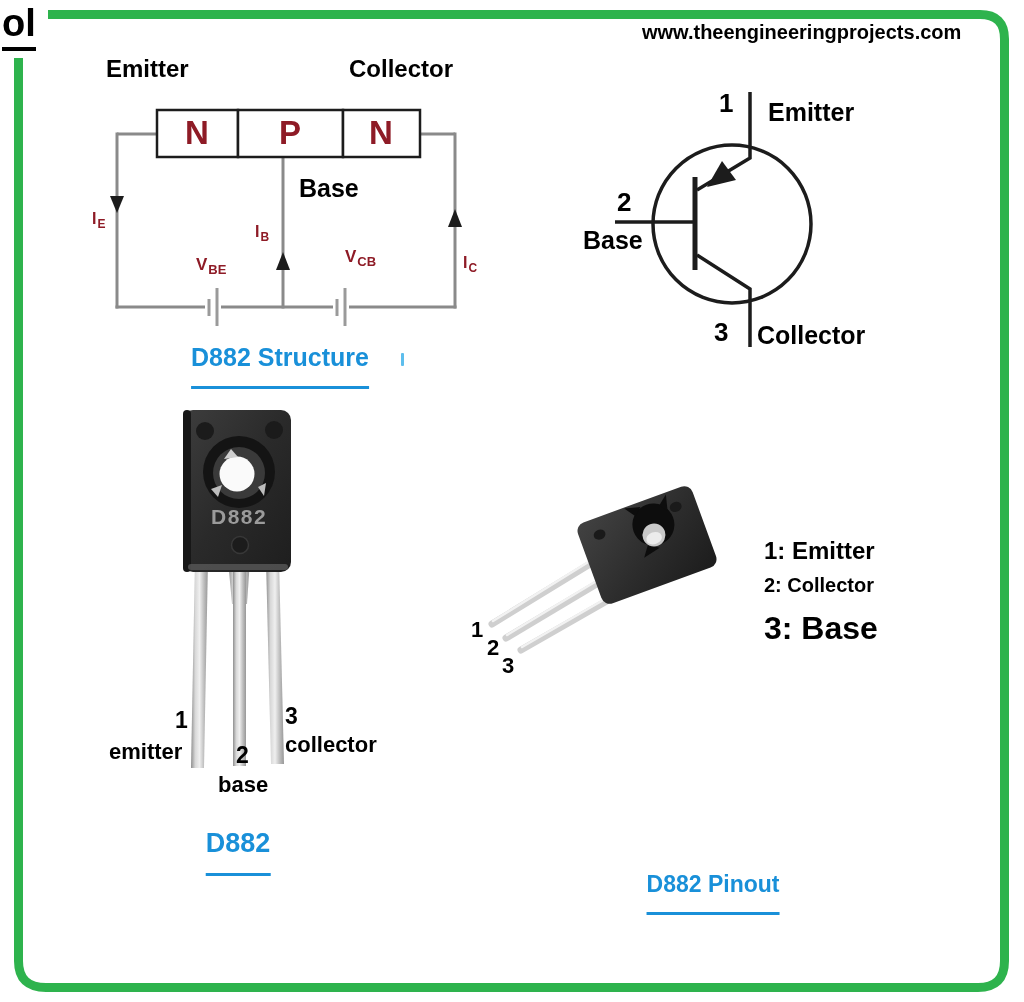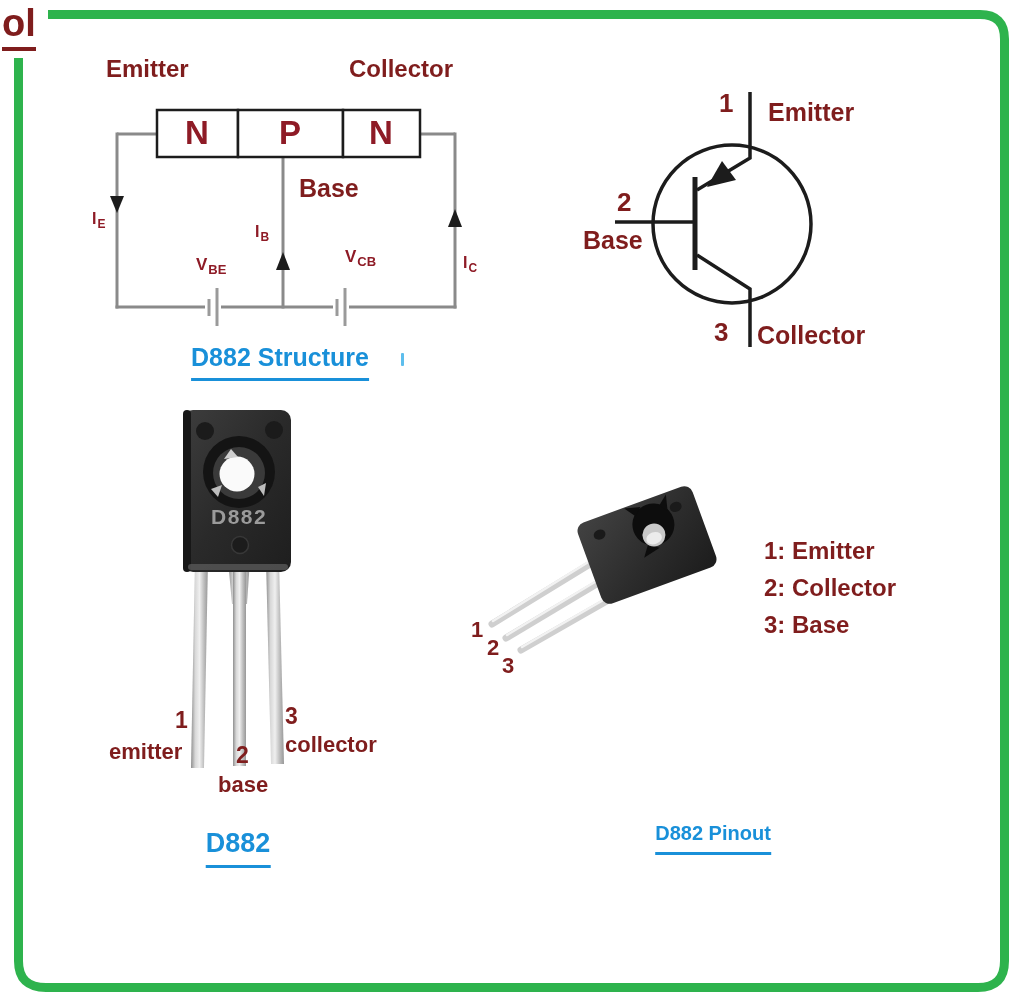--- a/index.html
+++ b/index.html
@@ -1,21 +1,21 @@
 <!DOCTYPE html>
 <html><head>
 <meta charset="utf-8">
 <style>
   html,body{margin:0;padding:0;background:#ffffff;}
   #canvas{position:relative;width:1024px;height:1002px;background:#ffffff;overflow:hidden;
           font-family:"Liberation Sans", sans-serif;}
   #gfx{position:absolute;left:0;top:0;z-index:1;}
-  .t{position:absolute;z-index:2;font-weight:bold;white-space:nowrap;line-height:1.05;color:#7f1d1d;}
+  .t{position:absolute;z-index:2;font-weight:bold;white-space:nowrap;line-height:1.05;color:#000000;}
   .heading{color:#1990d9;}
-  .u{display:inline-block;border-bottom:3px solid currentColor;padding-bottom:8px;}
+  .u{display:inline-block;border-bottom:3px solid currentColor;padding-bottom:16px;}
   .u4{display:inline-block;border-bottom:4px solid currentColor;padding-bottom:3px;}
   .cx{transform:translateX(-50%);}
   .cc{transform:translate(-50%,-50%);}
   .red{color:#8e1b26;}
   .red .sub{font-size:12px;vertical-align:-4px;margin-left:1px;}
   .vlab .sub{font-size:13px;vertical-align:-4px;margin-left:1px;}
   .marking{color:#9b9b9b;font-weight:600;letter-spacing:1.5px;}
   .tick{position:absolute;z-index:2;width:3px;height:13px;background:#35aee9;opacity:.8;border-radius:1px;}
 </style>
 </head>
@@ -136,20 +136,21 @@
         <circle cx="657" cy="538" r="11.5" fill="#c9c9c9"></circle>
         <ellipse cx="656" cy="541" rx="8" ry="6" fill="#ececec"></ellipse>
       </g>
     </g>
   </svg>
 
   <div class="t" style="left:2px;top:4px;font-size:38px;">
     <span class="u4">ol</span>
   </div>
 
+  <div class="t" style="left:642px;top:22px;font-size:20px;">www.theengineeringprojects.com</div>
 
   <div class="t" style="left:106px;top:56px;font-size:24px;">Emitter</div>
   <div class="t" style="left:349px;top:56px;font-size:24px;">Collector</div>
 
   <div class="t red cc" style="left:197px;top:133px;font-size:33px;">N</div>
   <div class="t red cc" style="left:290px;top:133px;font-size:33px;">P</div>
   <div class="t red cc" style="left:381px;top:133px;font-size:33px;">N</div>
 
   <div class="t" style="left:299px;top:175px;font-size:25px;">Base</div>
 
@@ -193,21 +194,21 @@
 
   <div class="t heading cx" style="left:238px;top:829px;font-size:27px;">
     <span class="u">D882</span>
   </div>
 
   <div class="t" style="left:471px;top:618px;font-size:22px;">1</div>
   <div class="t" style="left:487px;top:636px;font-size:22px;">2</div>
   <div class="t" style="left:502px;top:654px;font-size:22px;">3</div>
 
   <div class="t" style="left:764px;top:538px;font-size:24px;">1: Emitter</div>
-  <div class="t" style="left:764px;top:575px;font-size:24px;">2: Collector</div>
-  <div class="t" style="left:764px;top:612px;font-size:24px;">3: Base</div>
-
-  <div class="t heading cx" style="left:713px;top:823px;font-size:20px;">
+  <div class="t" style="left:764px;top:575px;font-size:20px;">2: Collector</div>
+  <div class="t" style="left:764px;top:612px;font-size:32px;">3: Base</div>
+
+  <div class="t heading cx" style="left:713px;top:872px;font-size:23px;">
     <span class="u">D882 Pinout</span>
   </div>
 
 
 </div>
 
 </body></html>

